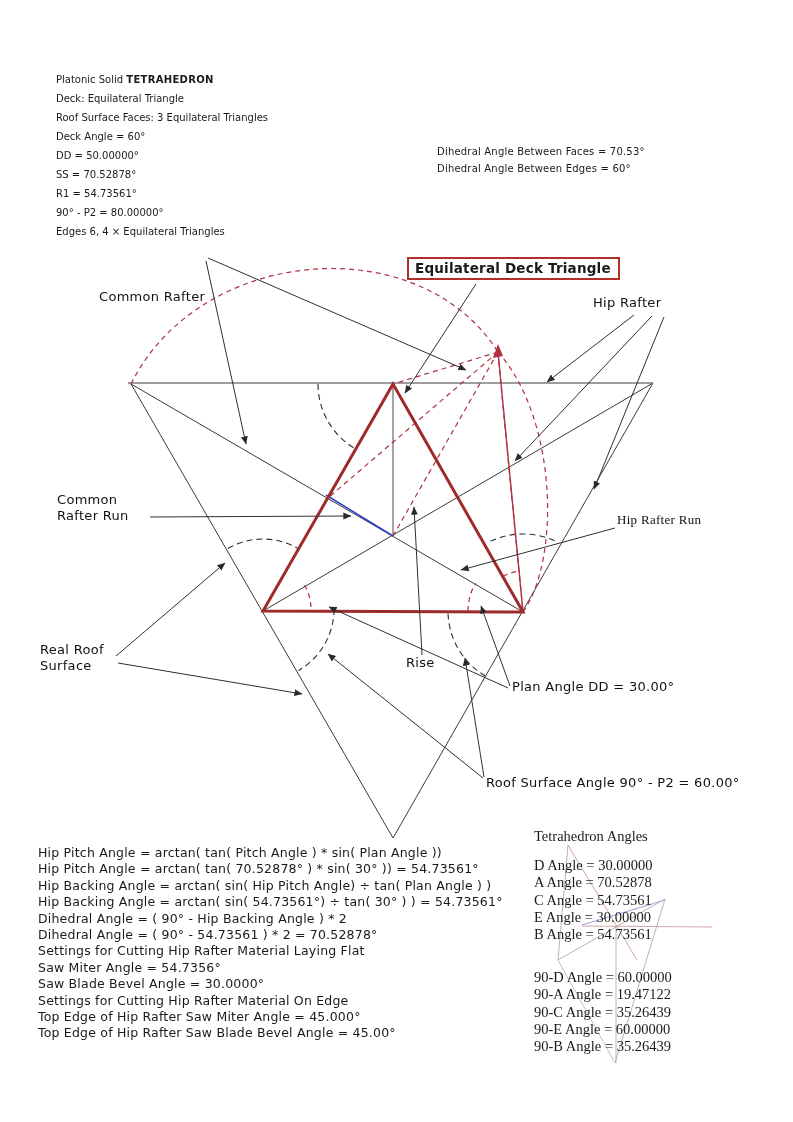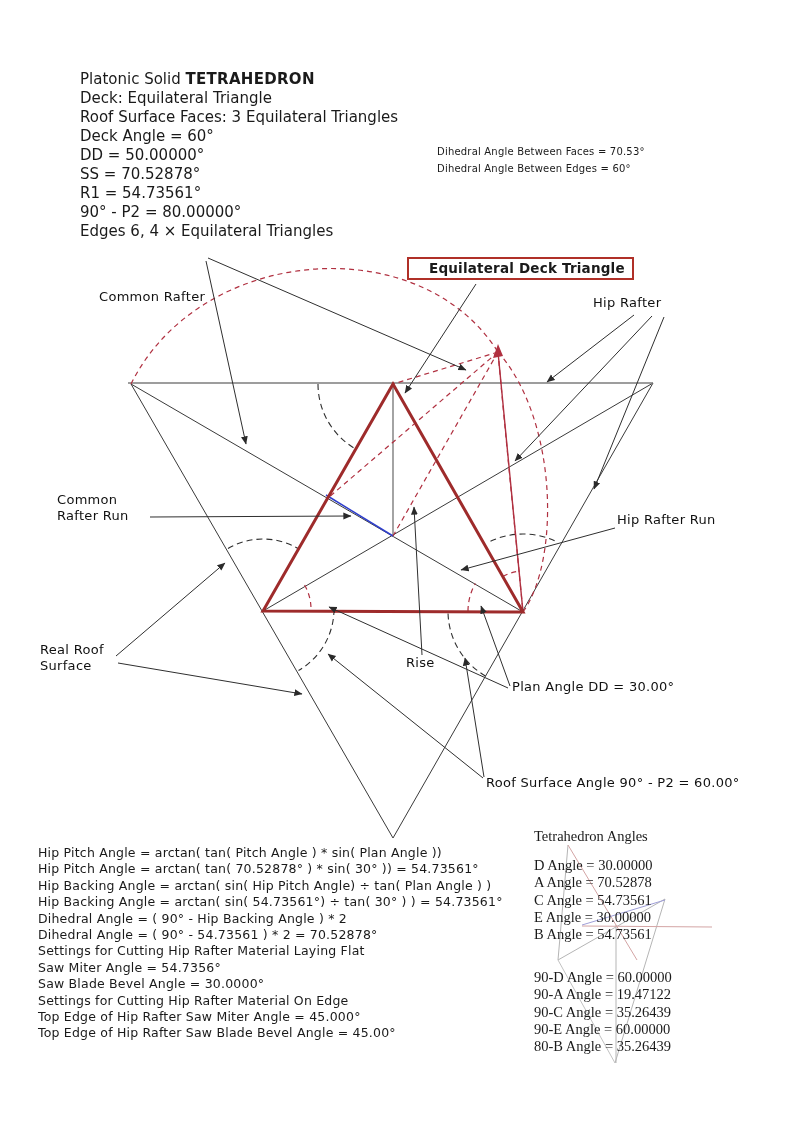--- a/index.html
+++ b/index.html
@@ -1,24 +1,24 @@
 <!DOCTYPE html>
 <html><head>
 <meta charset="utf-8">
 <style>
   html,body{margin:0;padding:0;background:#fff;}
   #page{position:relative;width:793px;height:1122px;background:#ffffff;overflow:hidden;
         font-family:"DejaVu Sans","Liberation Sans",sans-serif;color:#1a1a1a;}
   #diagram-svg{position:absolute;left:0;top:0;}
   .abs{position:absolute;white-space:nowrap;}
-  .hdr{left:80px;top:70px;font-size:15px;line-height:19px;}
+  .hdr{left:56px;top:70px;font-size:10px;line-height:19px;}
   .hdr .bold{font-weight:bold;letter-spacing:.3px;}
   .dih{left:437px;top:143px;font-size:10px;line-height:17px;letter-spacing:.2px;}
   .lbl{font-size:13px;letter-spacing:.3px;color:#111;}
-  .deckbox{left:407px;top:257px;border:2px solid #B03028;padding:1px 7px 2px 20px;
+  .deckbox{left:407px;top:257px;border:2px solid #B03028;padding:1px 7px 2px 6px;
            font-size:13.5px;font-weight:bold;letter-spacing:.2px;background:#fff;}
   .formulas{left:38px;top:845px;font-size:12.5px;line-height:16.4px;letter-spacing:.2px;}
   .tetra{font-family:"Liberation Serif","DejaVu Serif",serif;font-size:14.5px;line-height:17.3px;}
   .tetra-title{left:534px;top:828px;}
   .tetra-l1{left:534px;top:857px;}
   .tetra-l2{left:534px;top:957px;margin-top:12px;}
 </style>
 </head>
 <body>
 
@@ -116,21 +116,21 @@
 
   <div class="abs deckbox">Equilateral Deck Triangle</div>
 
   <div class="abs lbl" style="left:593px;top:295px;">Hip Rafter</div>
 
   <div class="abs lbl" style="left:57px;top:492px;line-height:16px;">
     <div>Common</div>
     <div>Rafter Run</div>
   </div>
 
-  <div class="abs lbl" style="left:617px;top:512px;">Hip Rafter Run</div>
+  <div class="abs lbl" style="left:617px;top:512px;font-family:Liberation Serif, serif;">Hip Rafter Run</div>
 
   <div class="abs lbl" style="left:40px;top:642px;line-height:16px;">
     <div>Real Roof</div>
     <div>Surface</div>
   </div>
 
   <div class="abs lbl" style="left:406px;top:655px;text-align:right;">Rise</div>
 
   <div class="abs lbl" style="left:512px;top:679px;">Plan Angle DD =  30.00°</div>
 
@@ -159,16 +159,16 @@
     <div>C Angle = 54.73561</div>
     <div>E Angle = 30.00000</div>
     <div>B Angle = 54.73561</div>
   </div>
 
   <div class="abs tetra tetra-l2">
     <div>90-D Angle = 60.00000</div>
     <div>90-A Angle = 19.47122</div>
     <div>90-C Angle = 35.26439</div>
     <div>90-E Angle = 60.00000</div>
-    <div>80-B Angle = 35.26439</div>
+    <div>90-B Angle = 35.26439</div>
   </div>
 
 </div>
 
 </body></html>

